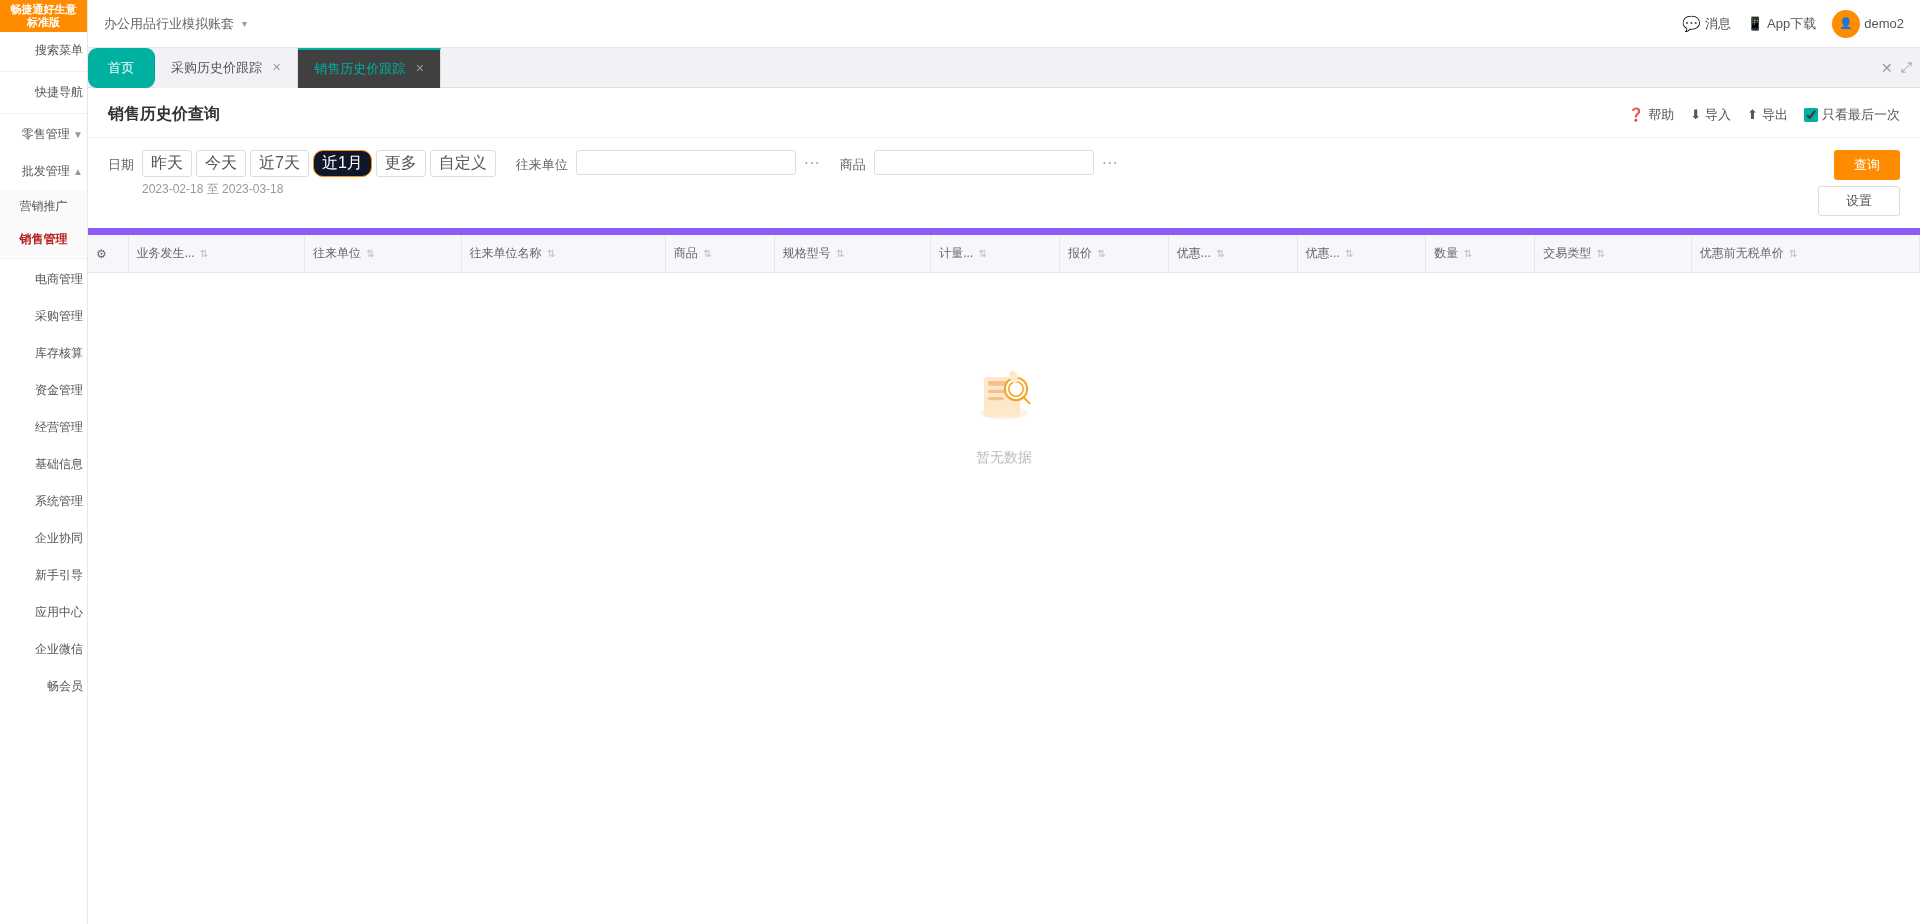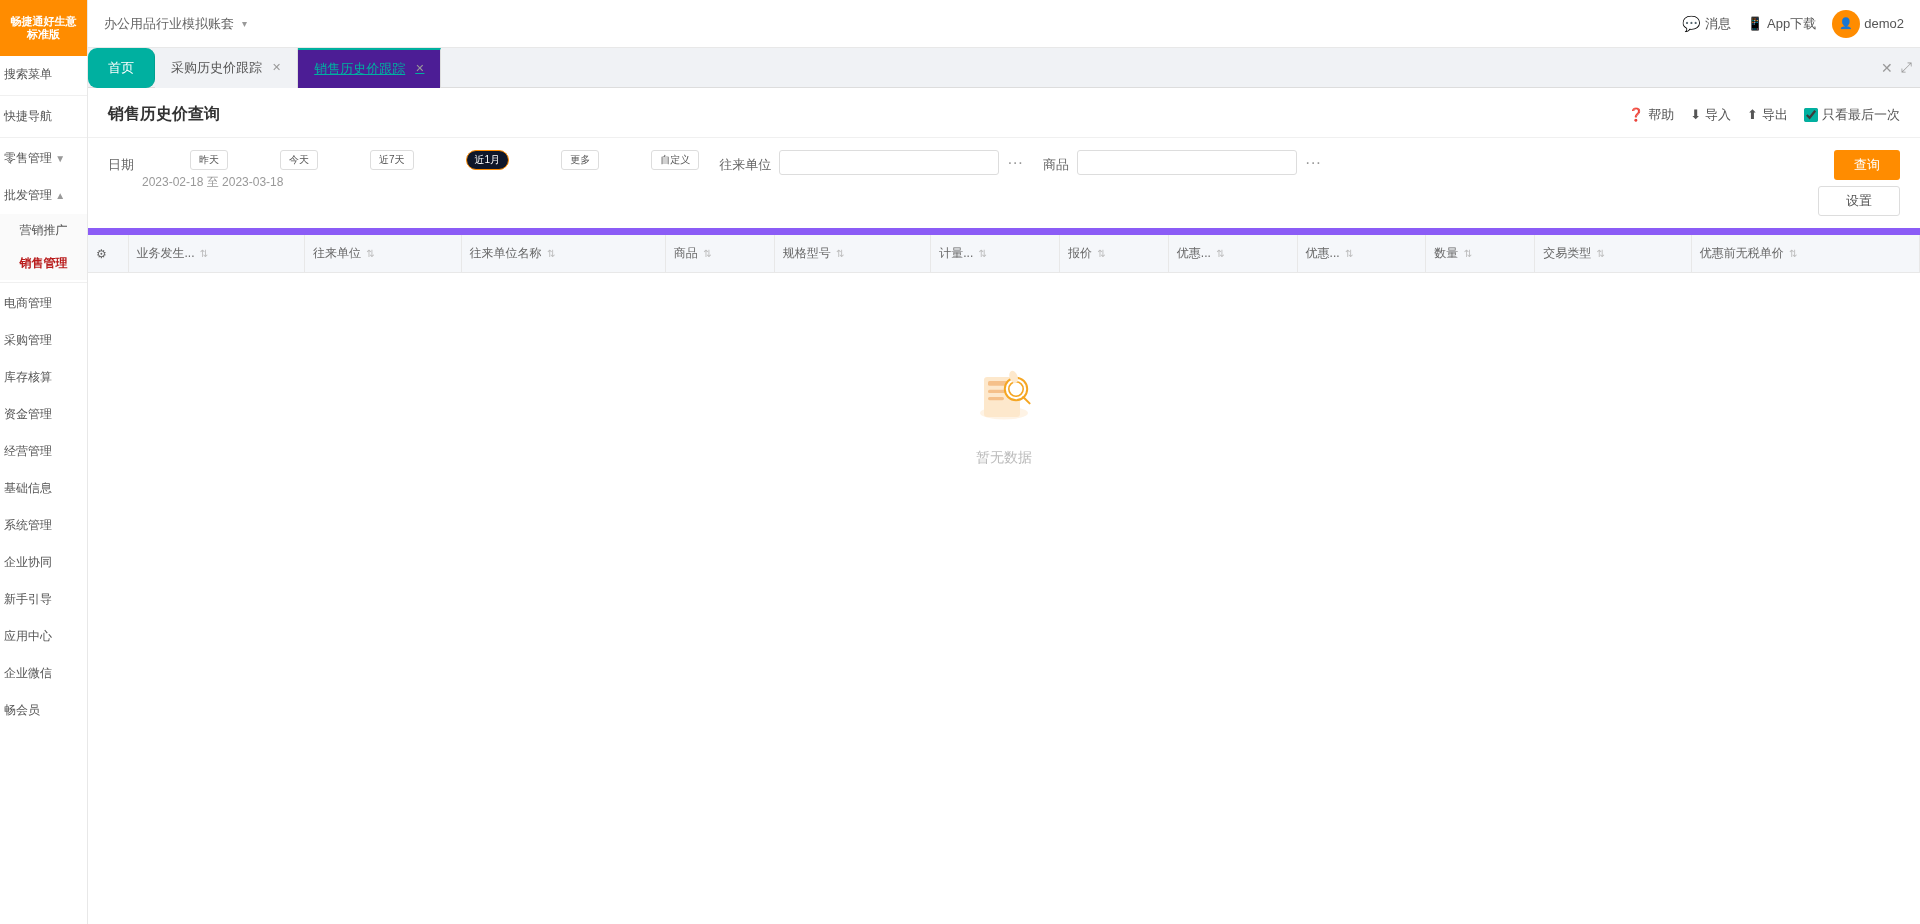--- a/index.html
+++ b/index.html
@@ -1,41 +1,41 @@
 <!DOCTYPE html>
 <html><head>
   <meta charset="utf-8">
   <style>
     * { margin: 0; padding: 0; box-sizing: border-box; }
     body { font-family: 'Microsoft YaHei', Arial, sans-serif; font-size: 13px; background: #f5f5f5; color: #333; width: 1920px; height: 924px; overflow: hidden; display: flex; }
 
     
     .sidebar { width: 88px; background: #fff; height: 100%; display: flex; flex-direction: column; border-right: 1px solid #e8e8e8; flex-shrink: 0; }
-    .sidebar-logo { height: 56px; background: #ff8c00; display: flex; align-items: center; justify-content: center; flex-direction: column; }
+    .sidebar-logo { height: 32px; background: #ff8c00; display: flex; align-items: center; justify-content: center; flex-direction: column; }
     .sidebar-logo-text { color: #fff; font-size: 11px; font-weight: bold; line-height: 1.2; }
-    .sidebar-item { padding: 10px 4px; text-align: left; cursor: pointer; font-size: 12px; color: #555; border-bottom: none; }
+    .sidebar-item { padding: 10px 4px; text-align: right; cursor: pointer; font-size: 12px; color: #555; border-bottom: none; }
     .sub-item { padding: 8px 4px; text-align: center; font-size: 12px; color: #555; cursor: pointer; background: #fafafa; }
     .sidebar-divider { height: 1px; background: #f0f0f0; margin: 2px 0; }
 
     
     .main { flex: 1; display: flex; flex-direction: column; height: 100%; overflow: hidden; }
 
     
     .top-header { height: 48px; background: #fff; border-bottom: 1px solid #e8e8e8; display: flex; align-items: center; padding: 0 16px; justify-content: space-between; flex-shrink: 0; }
     .top-header-left { display: flex; align-items: center; gap: 8px; }
     .app-name { font-size: 13px; color: #666; }
     .dropdown-arrow { color: #999; font-size: 10px; cursor: pointer; }
     .top-header-right { display: flex; align-items: center; gap: 16px; }
     .header-action { display: flex; align-items: center; gap: 4px; font-size: 13px; color: #555; cursor: pointer; }
     .avatar { width: 28px; height: 28px; border-radius: 50%; background: #ff8c00; display: flex; align-items: center; justify-content: center; color: #fff; font-size: 11px; }
 
     
     .tab-bar { height: 40px; background: #f0f2f5; display: flex; align-items: center; padding: 0 0; flex-shrink: 0; border-bottom: 1px solid #ddd; }
     .tab { height: 40px; display: flex; align-items: center; padding: 0 16px; font-size: 13px; cursor: pointer; gap: 6px; border-right: 1px solid #ddd; background: #f0f2f5; color: #555; }
-    .tab.active { background: #4c1d95; color: #00b0a0; border-top: 2px solid #00b0a0; text-decoration: underline; }
+    .tab.active { background: #404040; color: #00b0a0; border-top: 2px solid #00b0a0; }
     .tab-home { background: #00b0a0; color: #fff; padding: 0 20px; border-right: 1px solid #00a090; border-radius: 9px; }
     .tab-close { font-size: 11px; color: #999; margin-left: 4px; cursor: pointer; }
     .tab-actions { margin-left: auto; display: flex; align-items: center; padding: 0 8px; gap: 8px; }
     .tab-action-btn { font-size: 14px; color: #999; cursor: pointer; }
 
     
     .content { flex: 1; background: #fff; overflow: auto; display: flex; flex-direction: column; }
 
     
     .page-header { padding: 16px 20px 12px; display: flex; align-items: center; justify-content: space-between; border-bottom: 1px solid #f0f0f0; }
@@ -44,21 +44,21 @@
     .page-action { display: flex; align-items: center; gap: 4px; font-size: 13px; color: #555; cursor: pointer; }
     .checkbox-action { display: flex; align-items: center; gap: 4px; font-size: 13px; color: #555; }
 
     
     .filter-area { padding: 12px 20px; background: #fff; border-bottom: 7px solid #8b5cf6; display: flex; align-items: flex-start; gap: 20px; flex-wrap: wrap; }
     .filter-group { display: flex; align-items: flex-start; gap: 8px; }
     .filter-label { font-size: 13px; color: #666; white-space: nowrap; padding-top: 6px; }
     .filter-date-buttons { display: flex; flex-direction: column; gap: 4px; }
     .date-row1 { display: flex; gap: 4px; align-items: center; }
     .date-row2 { font-size: 12px; color: #999; }
-    .date-btn { padding: 2px 8px; border: 1px solid #ddd; border-radius: 3px; font-size: 10px; cursor: pointer; background: #fff; color: #555; margin-left: 48px; }
+    .date-btn { padding: 2px 8px; border: 1px solid #ddd; border-radius: 3px; font-size: 16px; cursor: pointer; background: #fff; color: #555; }
     .date-btn.active { background: #0f172a; color: #fff; border-color: #ff8c00; border-radius: 10px; }
     .filter-input-group { display: flex; align-items: center; gap: 8px; }
     .filter-input { border: 1px solid #ddd; border-radius: 3px; padding: 4px 8px; font-size: 13px; width: 200px; color: #333; outline: none; }
     .filter-dots { color: #999; font-size: 16px; cursor: pointer; }
     .filter-buttons { display: flex; gap: 8px; margin-left: auto; align-self: center; }
     .btn-primary { background: #ff8c00; color: #fff; border: none; border-radius: 3px; padding: 6px 20px; font-size: 13px; cursor: pointer; margin-left: 16px; }
     .btn-default { background: #fff; color: #555; border: 1px solid #ddd; border-radius: 3px; padding: 5px 16px; font-size: 13px; cursor: pointer; }
 
     
     .table-wrapper { flex: 1; overflow: auto; }

